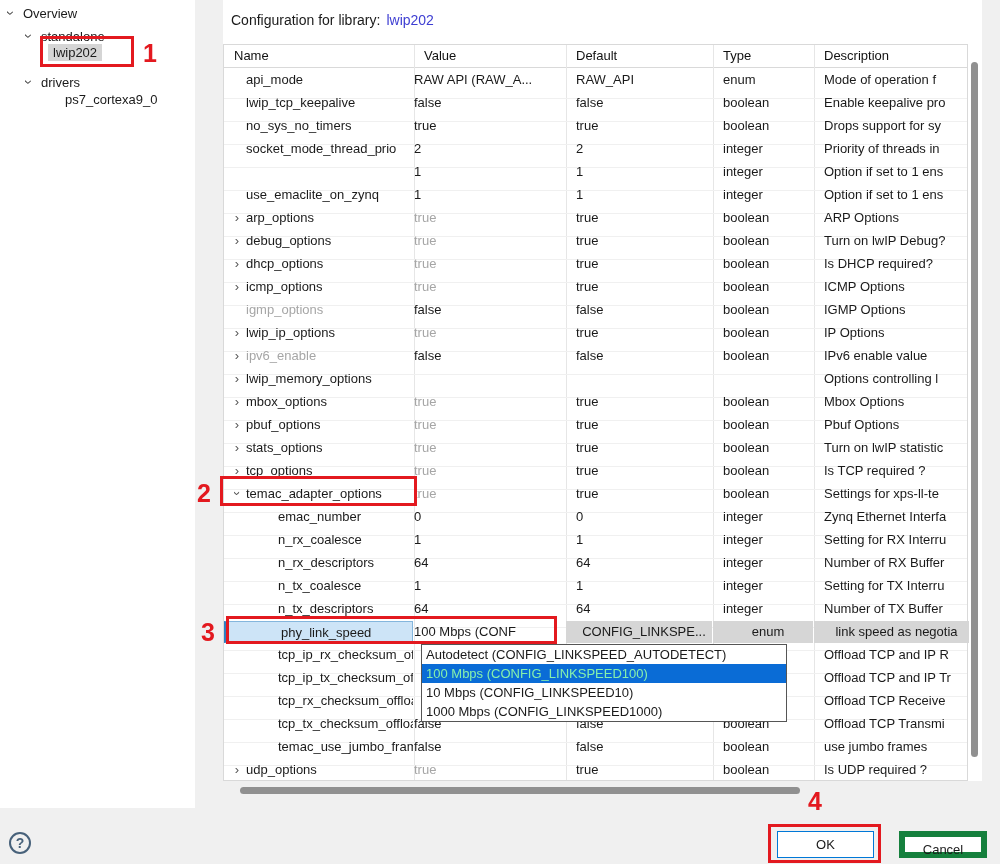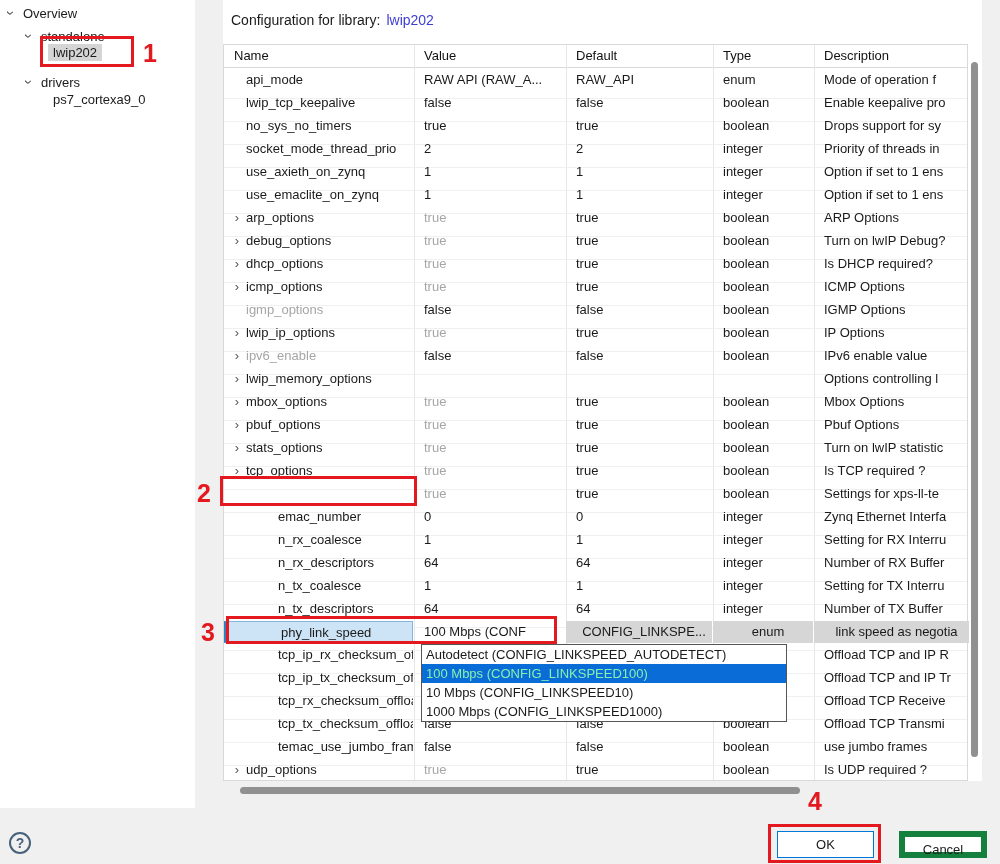--- a/index.html
+++ b/index.html
@@ -24,21 +24,21 @@
   .cfg-title { position:absolute; left:8px; top:12px; font-size:14px; }
   .cfg-title .lib { color:#3e3ed2; margin-left:6px; }
   .tbl { position:absolute; left:0; top:44px; width:745px; height:737px; border:1px solid #d9d9d9; }
   .hdr-row { position:absolute; left:0; top:0; width:100%; height:23px; border-bottom:1px solid #d9d9d9; background:#fff; }
   .hdr-cell { position:absolute; top:3px; font-size:13px; color:#111; }
   .vline { position:absolute; top:0; bottom:0; width:1px; background:#e6e6e6; }
   .rows { position:absolute; left:0; top:24px; width:100%; bottom:0; }
   .row { position:absolute; left:0; width:100%; height:30px; border-bottom:1px solid #f0f0f0; }
   .cell { position:absolute; top:0; height:22px; line-height:22px; overflow:hidden; white-space:nowrap; }
   .c-name { left:0;   width:189px; }
-  .c-val  { left:190px; width:151px; padding-left:10px; }
+  .c-val  { left:190px; width:151px; }
   .c-def  { left:342px; width:146px; padding-left:10px; }
   .c-typ  { left:489px; width:100px; padding-left:10px; }
   .c-dsc  { left:590px; width:155px; padding-left:10px; }
   .grey { color:#a6a6a6; }
   .t-chev { position:absolute; top:4px; font-size:13px; color:#555; width:12px; text-align:center; line-height:13px; }
   .t-chev.expanded { transform:rotate(90deg); }
   .name-text { position:absolute; top:0; line-height:22px; white-space:nowrap; }
   .row.sel .c-name { background:#cde4f7; border:1px solid #84b6dd; border-left:3px solid #2f7fc1; }
   .row.sel .c-def, .row.sel .c-typ, .row.sel .c-dsc { background:#d6d6d6;text-align:center; }
   
@@ -80,21 +80,21 @@
       <span class="chev expanded">›</span>
       <span class="tree-label">standalone</span>
     </div>
     <div class="tree-item" style="top: 41px; left: 48px;">
       <span class="tree-label selected">lwip202</span>
     </div>
     <div class="tree-item" style="top: 71px; left: 22px;">
       <span class="chev expanded">›</span>
       <span class="tree-label">drivers</span>
     </div>
-    <div class="tree-item" style="top: 88px; left: 48px;">
+    <div class="tree-item" style="top: 88px; left: 60px;">
       <span class="tree-label">ps7_cortexa9_0</span>
     </div>
   </div>
 
 <div class="content">
   <div class="cfg-title">
     <span>Configuration for library:</span><span class="lib">lwip202</span>
   </div>
   <div class="tbl">
     <div class="hdr-row" id="hdrRow">
@@ -139,23 +139,20 @@
         <div class="row" style="top: 69px;">
           <div class="cell c-name">
             <span class="name-text" style="left: 22px;">socket_mode_thread_prio</span>
           </div>
           <div class="cell c-val">2</div>
           <div class="cell c-def">2</div>
           <div class="cell c-typ">integer</div>
           <div class="cell c-dsc">Priority of threads in</div>
         </div>
         <div class="row" style="top: 92px;">
-          <div class="cell c-name">
-            <span class="name-text" style="left: 22px;">use_axieth_on_zynq</span>
-          </div>
           <div class="cell c-val">1</div>
           <div class="cell c-def">1</div>
           <div class="cell c-typ">integer</div>
           <div class="cell c-dsc">Option if set to 1 ens</div>
         </div>
         <div class="row" style="top: 115px;">
           <div class="cell c-name">
             <span class="name-text" style="left: 22px;">use_emaclite_on_zynq</span>
           </div>
           <div class="cell c-val">1</div>
@@ -276,20 +273,24 @@
           <div class="cell c-name">
             <span class="t-chev" style="left: 7px;">›</span>
             <span class="name-text" style="left: 22px; text-align: center;">tcp_options</span>
           </div>
           <div class="cell c-val grey">true</div>
           <div class="cell c-def">true</div>
           <div class="cell c-typ">boolean</div>
           <div class="cell c-dsc">Is TCP required ?</div>
         </div>
         <div class="row" style="top: 414px;">
+          <div class="cell c-name">
+            <span class="t-chev expanded" style="left: 7px;">›</span>
+            <span class="name-text" style="left: 22px;">temac_adapter_options</span>
+          </div>
           <div class="cell c-val grey">true</div>
           <div class="cell c-def">true</div>
           <div class="cell c-typ">boolean</div>
           <div class="cell c-dsc">Settings for xps-ll-te</div>
         </div>
         <div class="row" style="top: 437px;">
           <div class="cell c-name">
             <span class="name-text" style="left: 54px;">emac_number</span>
           </div>
           <div class="cell c-val">0</div>

